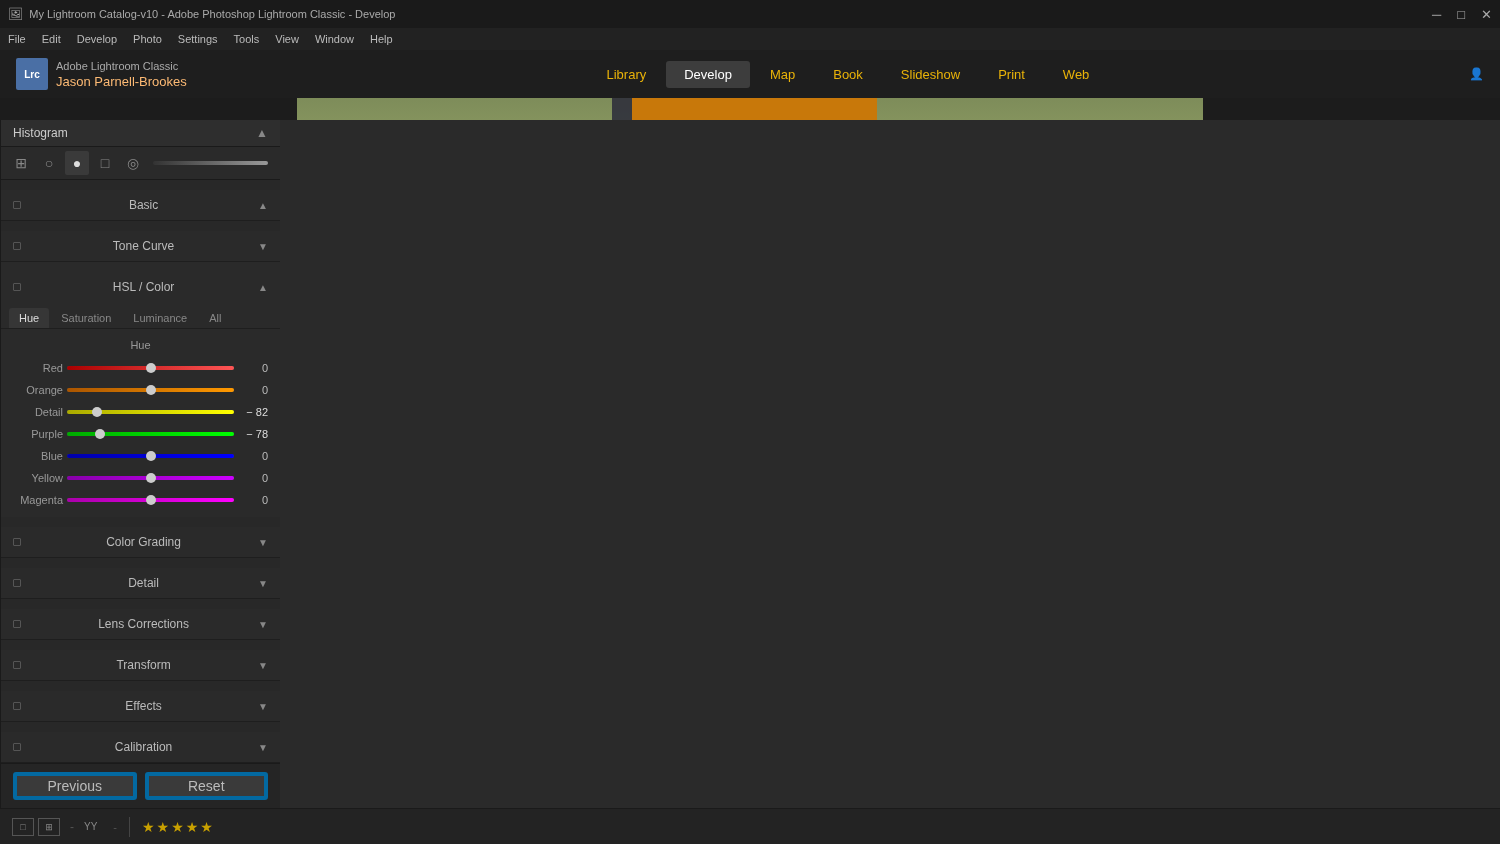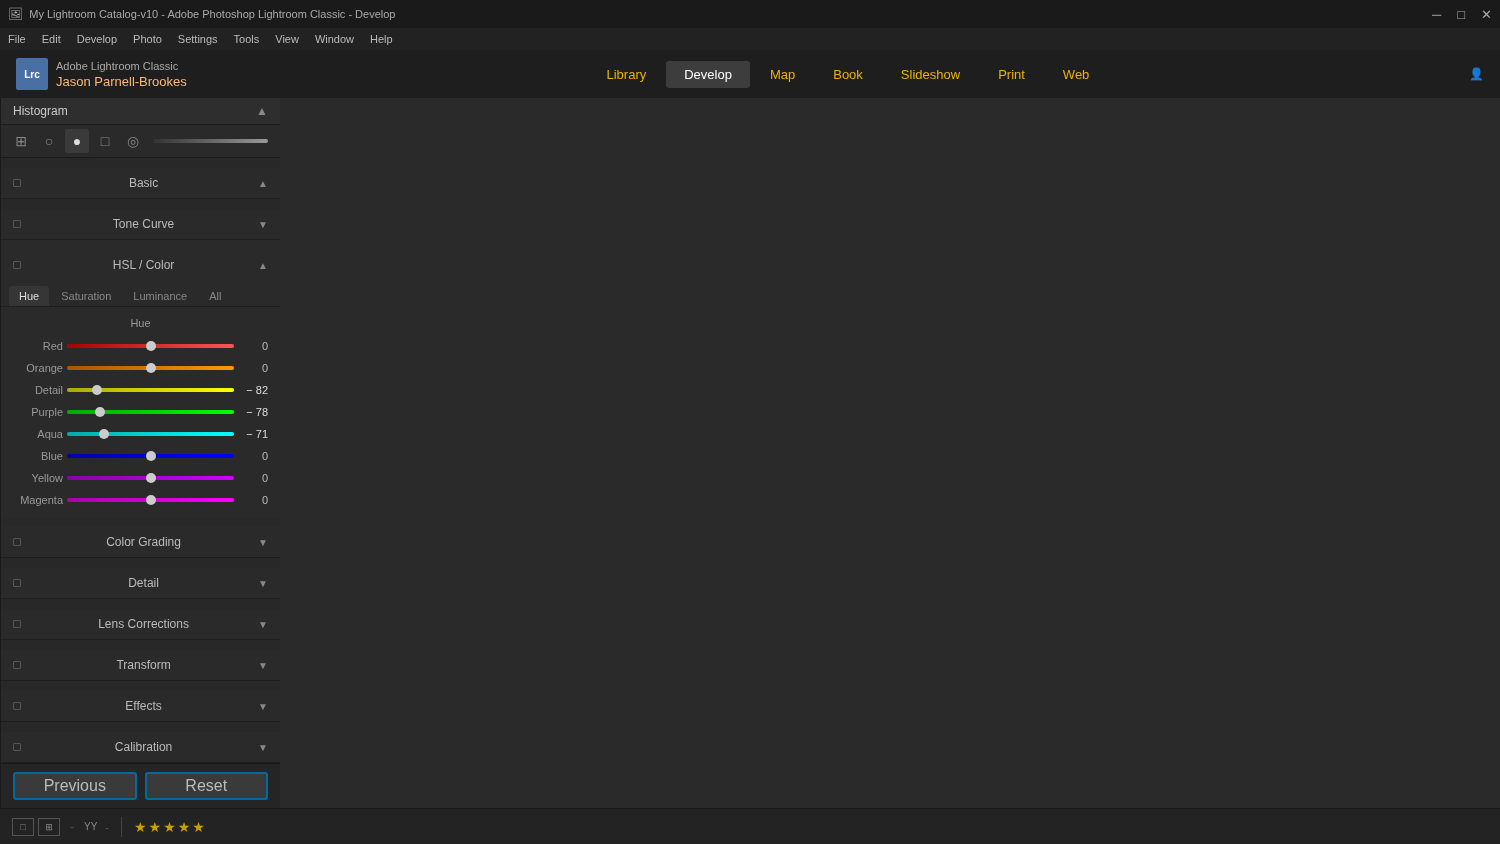--- a/index.html
+++ b/index.html
@@ -390,40 +390,40 @@
       width: 22px;
       height: 18px;
       border: 1px solid #555;
       display: flex;
       align-items: center;
       justify-content: center;
       font-size: 9px;
       color: #888;
       cursor: pointer;
     }
-    #grid-controls { display: flex; align-items: center; gap: 8px; color: #888; font-size: 11px; }
+    #grid-controls { display: flex; align-items: center; gap: 16px; color: #888; font-size: 11px; }
     .bottom-separator { width: 1px; height: 20px; background: #444; margin: 0 4px; }
     #rating-stars { display: flex; gap: 2px; }
     .star { color: #c8a000; font-size: 14px; }
 
     
     #bottom-actions {
       display: flex;
       gap: 8px;
       padding: 8px 12px;
       background: #252525;
       border-top: 1px solid #1a1a1a;
     }
     .action-btn {
       flex: 1;
       height: 28px;
       background: #3a3a3a;
-      border: 2px solid #0369a1;
+      border: 4px solid #0369a1;
       color: #bbb;
-      font-size: 16px;
+      font-size: 14px;
       cursor: pointer;
       border-radius: 3px;
       display: flex;
       align-items: center;
       justify-content: center;
     }
 
     
     ::-webkit-scrollbar { width: 6px; }
     ::-webkit-scrollbar-track { background: #1e1e1e; }
@@ -579,29 +579,20 @@
         <div class="hsl-row">
           <span class="hsl-row-label">Purple</span>
           <div class="hsl-slider-container">
             <div class="hsl-slider-track track-green" style="width:100%">
               <div class="hsl-slider-thumb" style="left:20%"></div>
             </div>
           </div>
           <span class="hsl-row-value" style="color:#ddd;">− 78</span>
         </div>
 
-        <div class="hsl-row">
-          <span class="hsl-row-label">Aqua</span>
-          <div class="hsl-slider-container">
-            <div class="hsl-slider-track track-aqua" style="width:100%">
-              <div class="hsl-slider-thumb" style="left:22%"></div>
-            </div>
-          </div>
-          <span class="hsl-row-value" style="color:#ddd;">− 71</span>
-        </div>
 
         <div class="hsl-row">
           <span class="hsl-row-label">Blue</span>
           <div class="hsl-slider-container">
             <div class="hsl-slider-track track-blue" style="width:100%">
               <div class="hsl-slider-thumb" style="left:50%"></div>
             </div>
           </div>
           <span class="hsl-row-value">0</span>
         </div>

